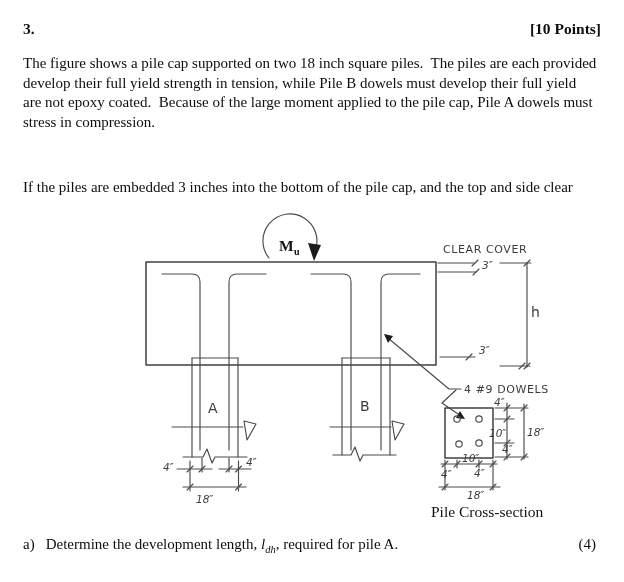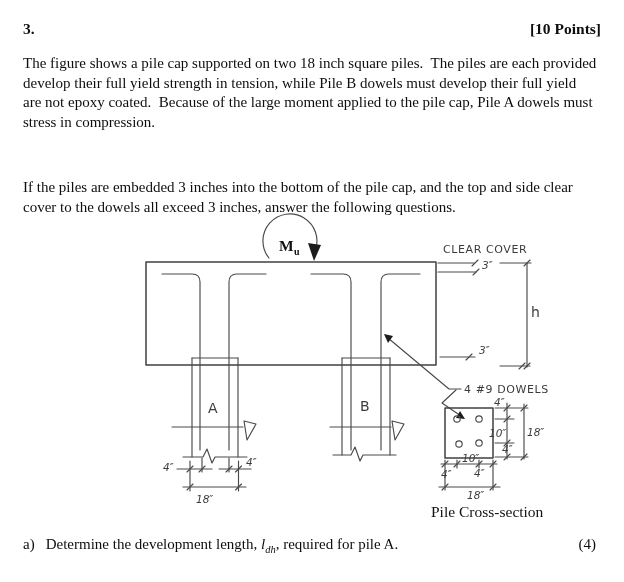--- a/index.html
+++ b/index.html
@@ -48,21 +48,20 @@
 
 <div class="abs para" id="para1">
   <div class="line">The figure shows a pile cap supported on two 18 inch square piles.  The piles are each provided</div>
   <div class="line">develop their full yield strength in tension, while Pile B dowels must develop their full yield</div>
   <div class="line">are not epoxy coated.  Because of the large moment applied to the pile cap, Pile A dowels must</div>
   <div class="line">stress in compression.</div>
 </div>
 
 <div class="abs para" id="para2">
   <div class="line">If the piles are embedded 3 inches into the bottom of the pile cap, and the top and side clear</div>
-  <div class="line">cover to the dowels all exceed 3 inches, answer the following questions.</div>
 </div>
 
 <div class="abs" id="question">
   <span class="q-label">a)</span>
   <span><span>Determine the development length, </span><span class="mathvar">l</span><sub class="mathvar">dh</sub><span>, required for pile A.</span></span>
   <span class="q-points">(4)</span>
 </div>
 
 <svg id="fig-svg" class="abs" width="624" height="582" viewBox="0 0 624 582">
 

